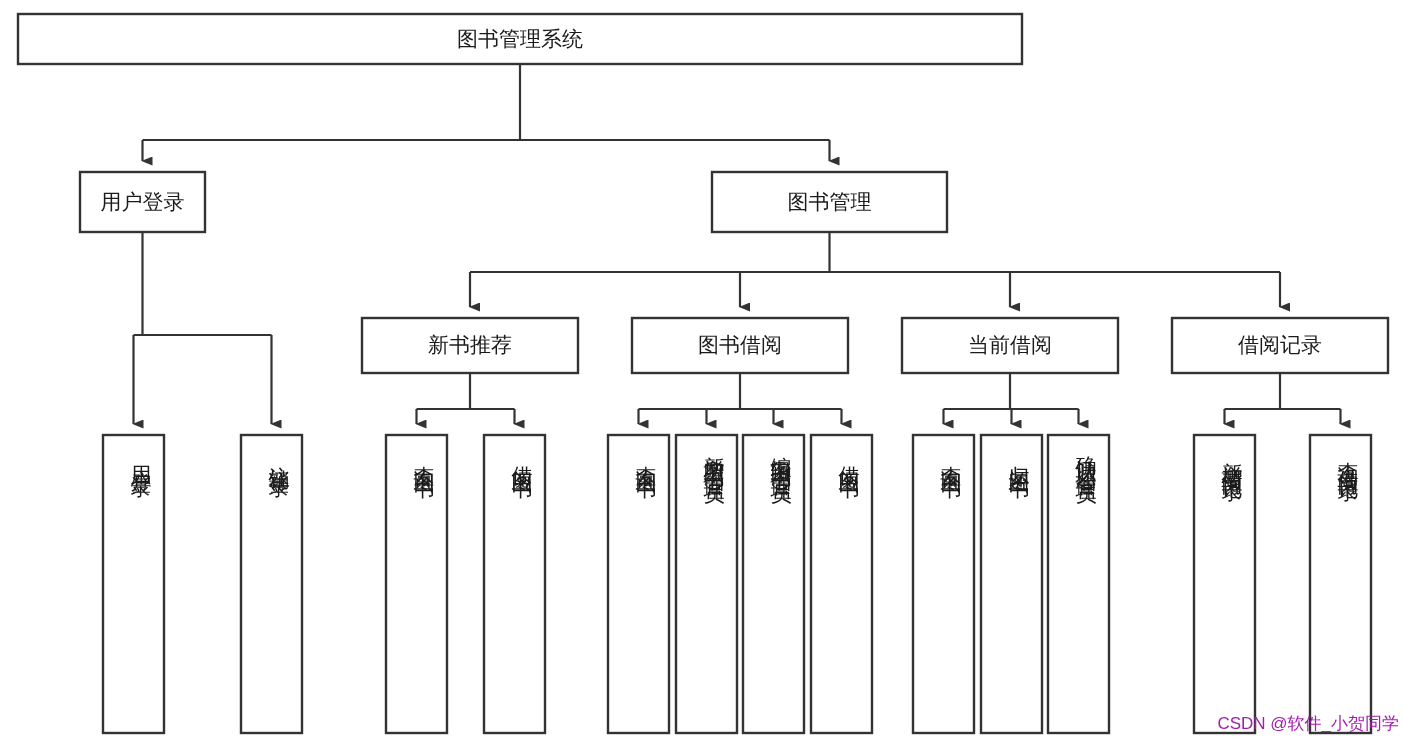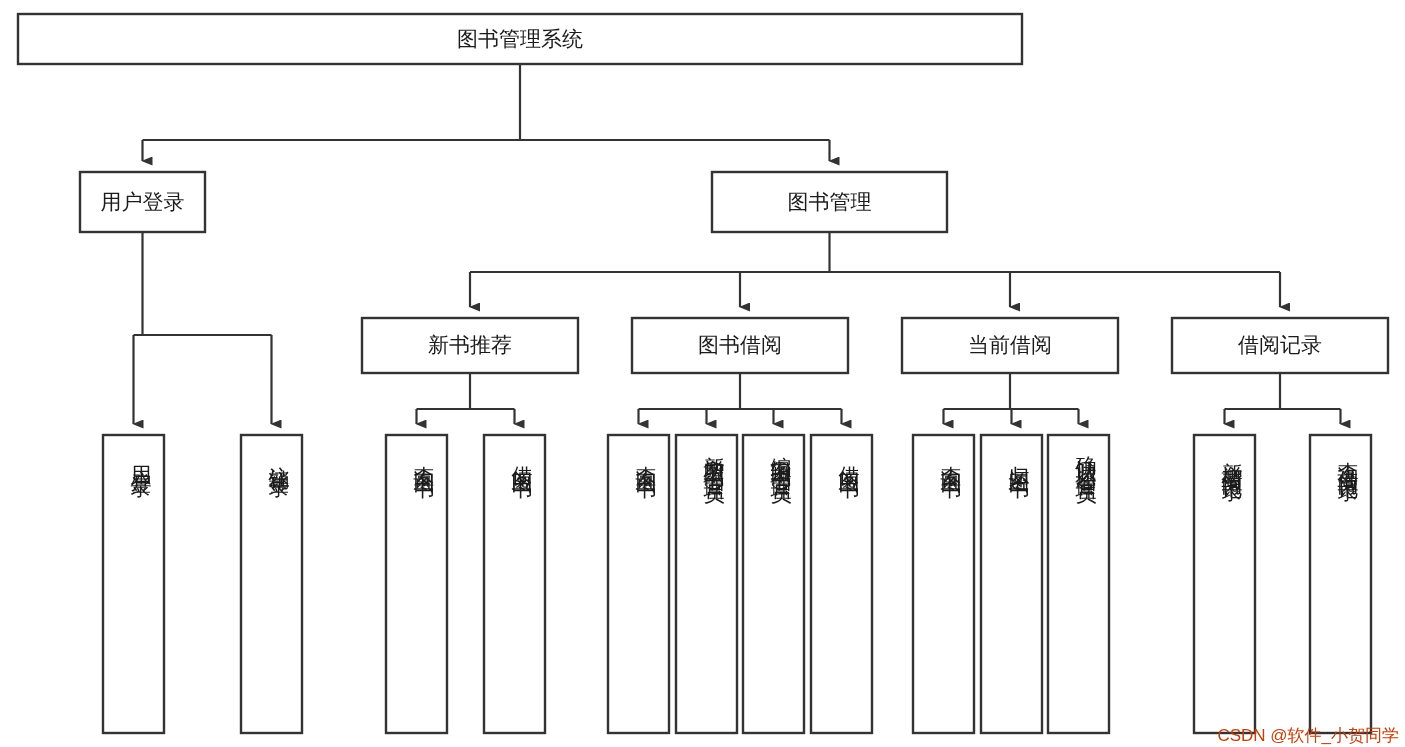--- a/index.html
+++ b/index.html
@@ -13,23 +13,23 @@
     font-family:"Liberation Sans","DejaVu Sans",sans-serif;
     fill:#1b1b1b;font-size:21px;text-anchor:middle;dominant-baseline:middle;
   }
   .node-label-v{
     font-family:"Liberation Sans","DejaVu Sans",sans-serif;
     fill:#1b1b1b;font-size:21px;text-anchor:middle;
     writing-mode:vertical-rl;letter-spacing:3px;
   }
   .link{fill:none;stroke:#333333;stroke-width:2.2;}
   .watermark{
-    position:absolute;right:6px;bottom:0;
+    position:absolute;right:6px;bottom:12px;
     font-family:"Liberation Sans","DejaVu Sans",sans-serif;
-    font-size:17px;color:#c2410c;white-space:nowrap;user-select:none;
+    font-size:17px;color:#a21caf;white-space:nowrap;user-select:none;
   }
 </style>
 </head>
 <body>
 
 <svg id="diagram" viewBox="0 0 1405 747" xmlns="http://www.w3.org/2000/svg">
   <defs>
     <marker id="arrowhead" markerWidth="9" markerHeight="11" refX="4.5" refY="10" orient="auto" markerUnits="userSpaceOnUse">
       <polygon points="0,0 9,0 4.5,11" fill="#333333"></polygon>
     </marker>

